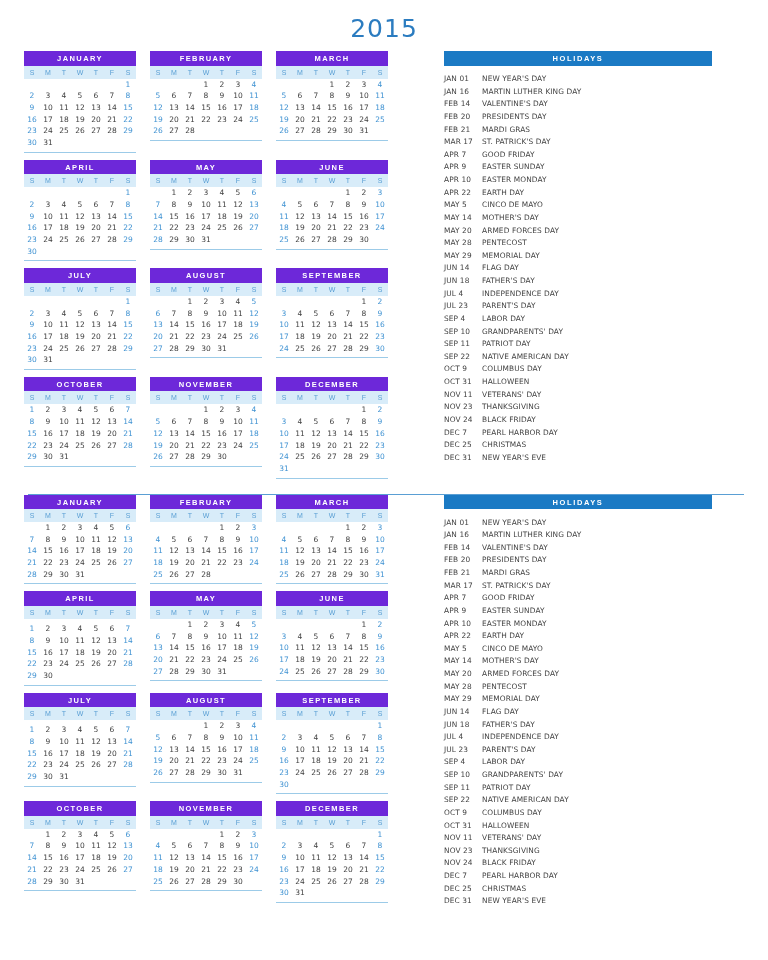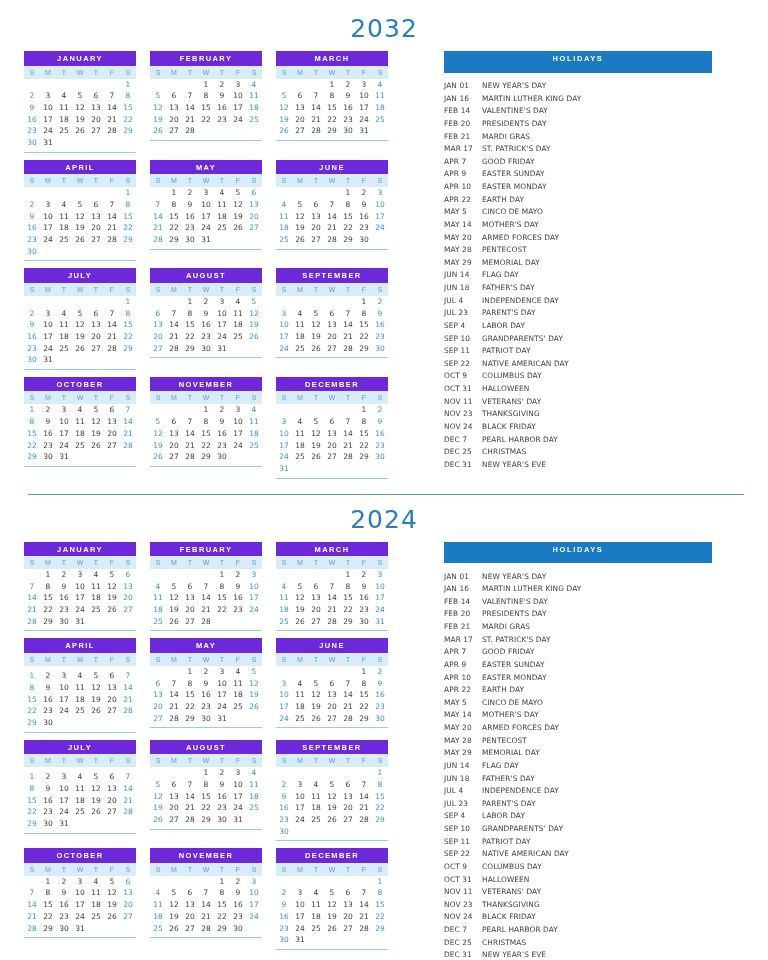--- a/index.html
+++ b/index.html
@@ -79,21 +79,21 @@
     margin-top: 3px;
   }
 
   .holidays-head {
     background: #1b7ac4;
     color: #ffffff;
     font-size: 7.5px;
     font-weight: bold;
     letter-spacing: 1.6px;
     text-align: center;
-    padding: 4px 0 10px 0;
+    padding: 4px 0 3px 0;
     line-height: 1;
     width: 268px;
   }
   ul.holidays {
     list-style: none;
     margin: 7px 0 0 0;
     padding: 0;
   }
   ul.holidays li {
     display: flex;
@@ -114,21 +114,21 @@
     border-top: 1.8px solid #5a9fd4;
     margin: 8px 24px 0 28px;
   }
 </style>
 </head>
 <body>
 
 <div class="page">
   <div id="years-root">
       <div class="year-block">
-        <div class="year-title">2032</div>
+        <div class="year-title">2015</div>
         <div class="body-row">
           <div class="months-col">
             <div class="q-row">
               <div class="month">
                 <div class="month-head">JANUARY</div>
                 <table class="cal">
                   <thead>
                     <tr>
                       <th class="we">S</th>
                       <th>M</th>
@@ -1063,21 +1063,20 @@
               <li>
                 <span class="hdate">DEC 31</span>
                 <span class="hname">NEW YEAR'S EVE</span>
               </li>
             </ul>
           </div>
         </div>
       </div>
       <div class="year-divider"></div>
       <div class="year-block">
-        <div class="year-title second">2024</div>
         <div class="body-row">
           <div class="months-col">
             <div class="q-row">
               <div class="month">
                 <div class="month-head">JANUARY</div>
                 <table class="cal">
                   <thead>
                     <tr>
                       <th class="we">S</th>
                       <th>M</th>

